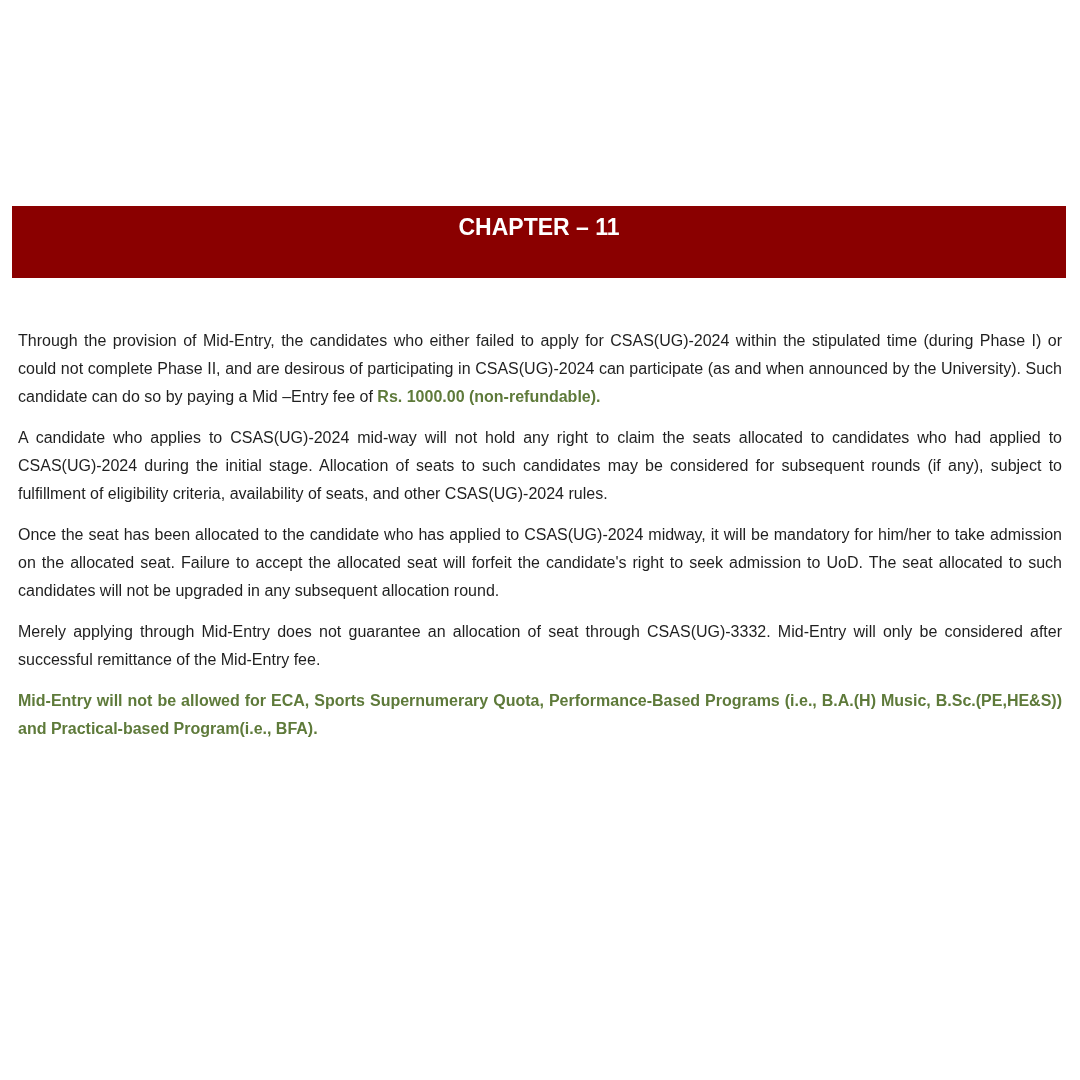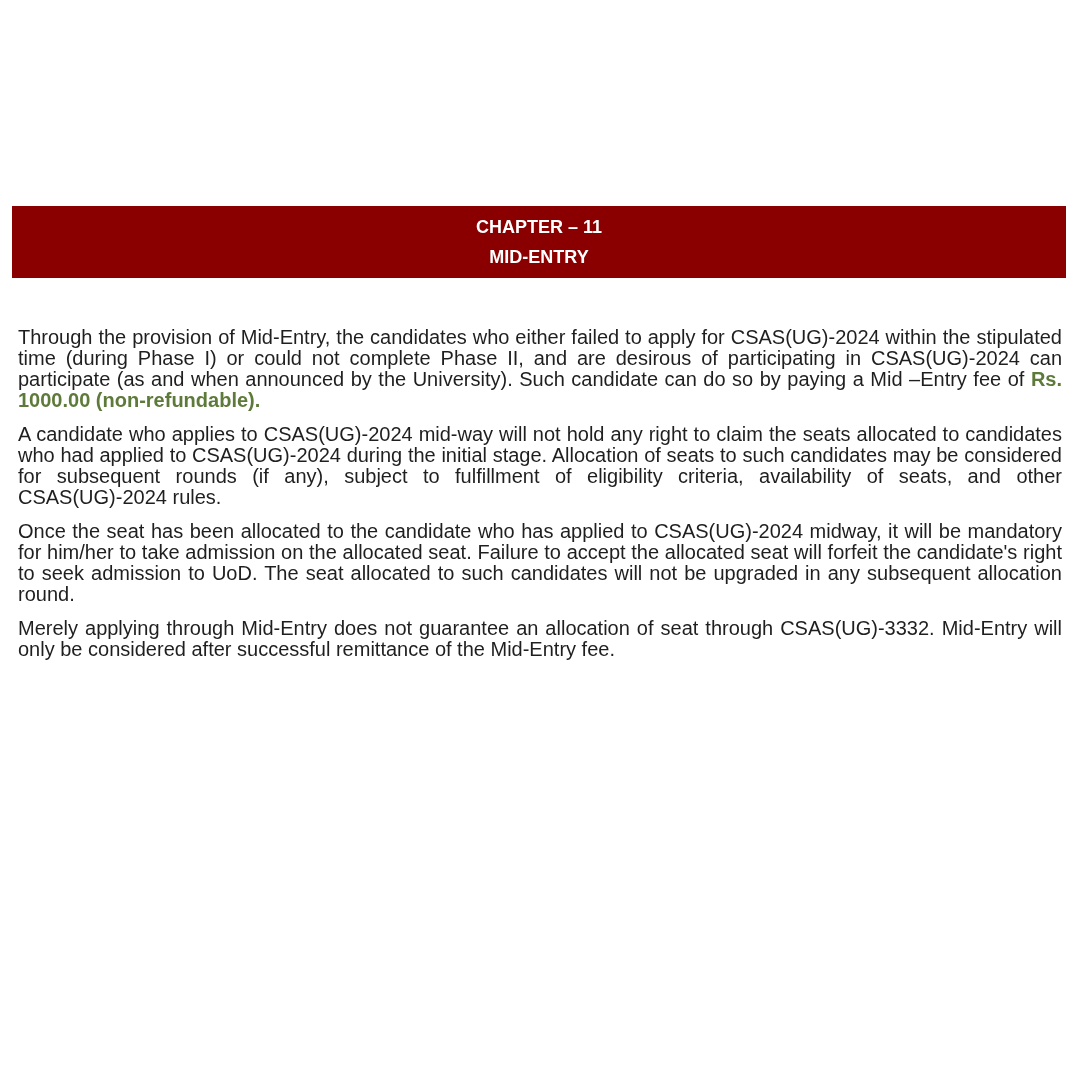--- a/index.html
+++ b/index.html
@@ -30,32 +30,32 @@
       height: 72px;
       background: #8a0000;
       color: #ffffff;
       text-align: center;
       box-sizing: border-box;
       padding-top: 6px;
     }
     .banner-line {
       display: block;
       font-weight: bold;
-      font-size: 18px;
+      font-size: 23px;
       line-height: 30px;
       letter-spacing: 0px;
     }
     .content {
       position: absolute;
       left: 18px;
       top: 327px;
       width: 1044px;
       color: #1f1f1f;
-      font-size: 20px;
-      line-height: 21px;
+      font-size: 16px;
+      line-height: 28px;
     }
     .para {
       margin: 0 0 13px 0;
       text-align: justify;
       text-align-last: left;
     }
     .hl {
       color: #5e7a3a;
       font-weight: bold;
     }
@@ -64,27 +64,27 @@
       font-weight: bold;
     }
   </style>
 </head>
 <body>
 
 <div class="page">
 
   <div class="banner">
     <span class="banner-line">CHAPTER – 11</span>
-    <span class="banner-line">MID-ENTRY</span>
   </div>
 
   <div class="content">
     <p class="para"><span>Through the provision of Mid-Entry, the candidates who either failed to apply for CSAS(UG)-2024 within the stipulated time (during Phase I) or could not complete Phase II, and are desirous of participating in CSAS(UG)-2024 can participate (as and when announced by the University). Such candidate can do so by paying a Mid –Entry fee of </span><span class="hl">Rs. 1000.00 (non-refundable).</span></p>
 
     <p class="para">A candidate who applies to CSAS(UG)-2024 mid-way will not hold any right to claim the seats allocated to candidates who had applied to CSAS(UG)-2024 during the initial stage. Allocation of seats to such candidates may be considered for subsequent rounds (if any), subject to fulfillment of eligibility criteria, availability of seats, and other CSAS(UG)-2024 rules.</p>
 
     <p class="para">Once the seat has been allocated to the candidate who has applied to CSAS(UG)-2024 midway, it will be mandatory for him/her to take admission on the allocated seat. Failure to accept the allocated seat will forfeit the candidate's right to seek admission to UoD. The seat allocated to such candidates will not be upgraded in any subsequent allocation round.</p>
 
     <p class="para">Merely applying through Mid-Entry does not guarantee an allocation of seat through CSAS(UG)-3332. Mid-Entry will only be considered after successful remittance of the Mid-Entry fee.</p>
 
+    <p class="para green">Mid-Entry will not be allowed for ECA, Sports Supernumerary Quota, Performance-Based Programs (i.e., B.A.(H) Music, B.Sc.(PE,HE&amp;S)) and Practical-based Program(i.e., BFA).</p>
   </div>
 
 </div>
 
 </body></html>

